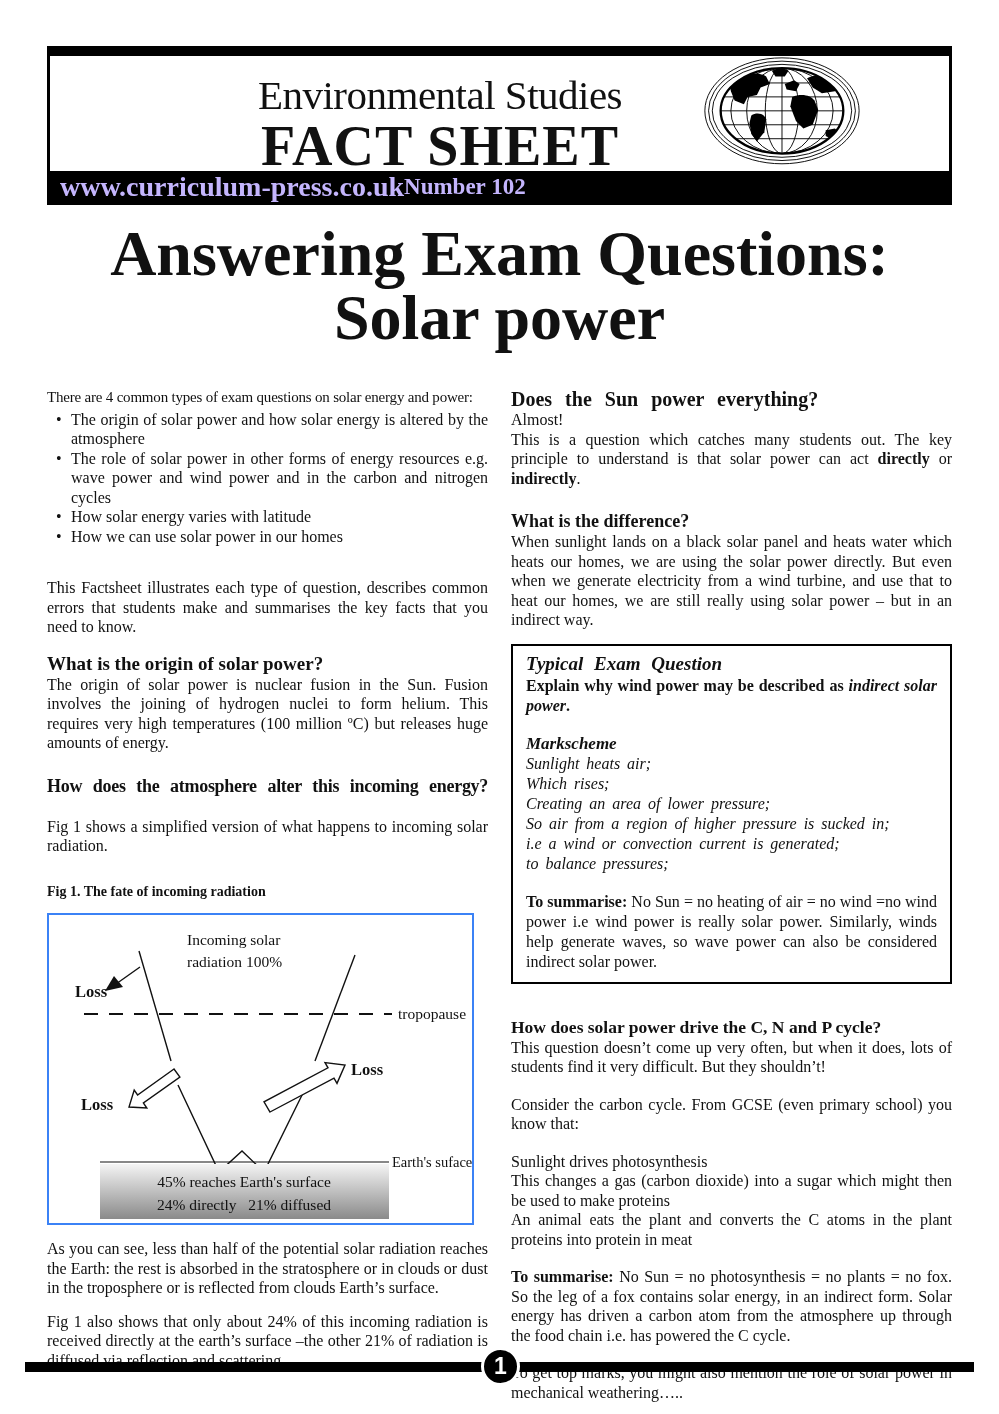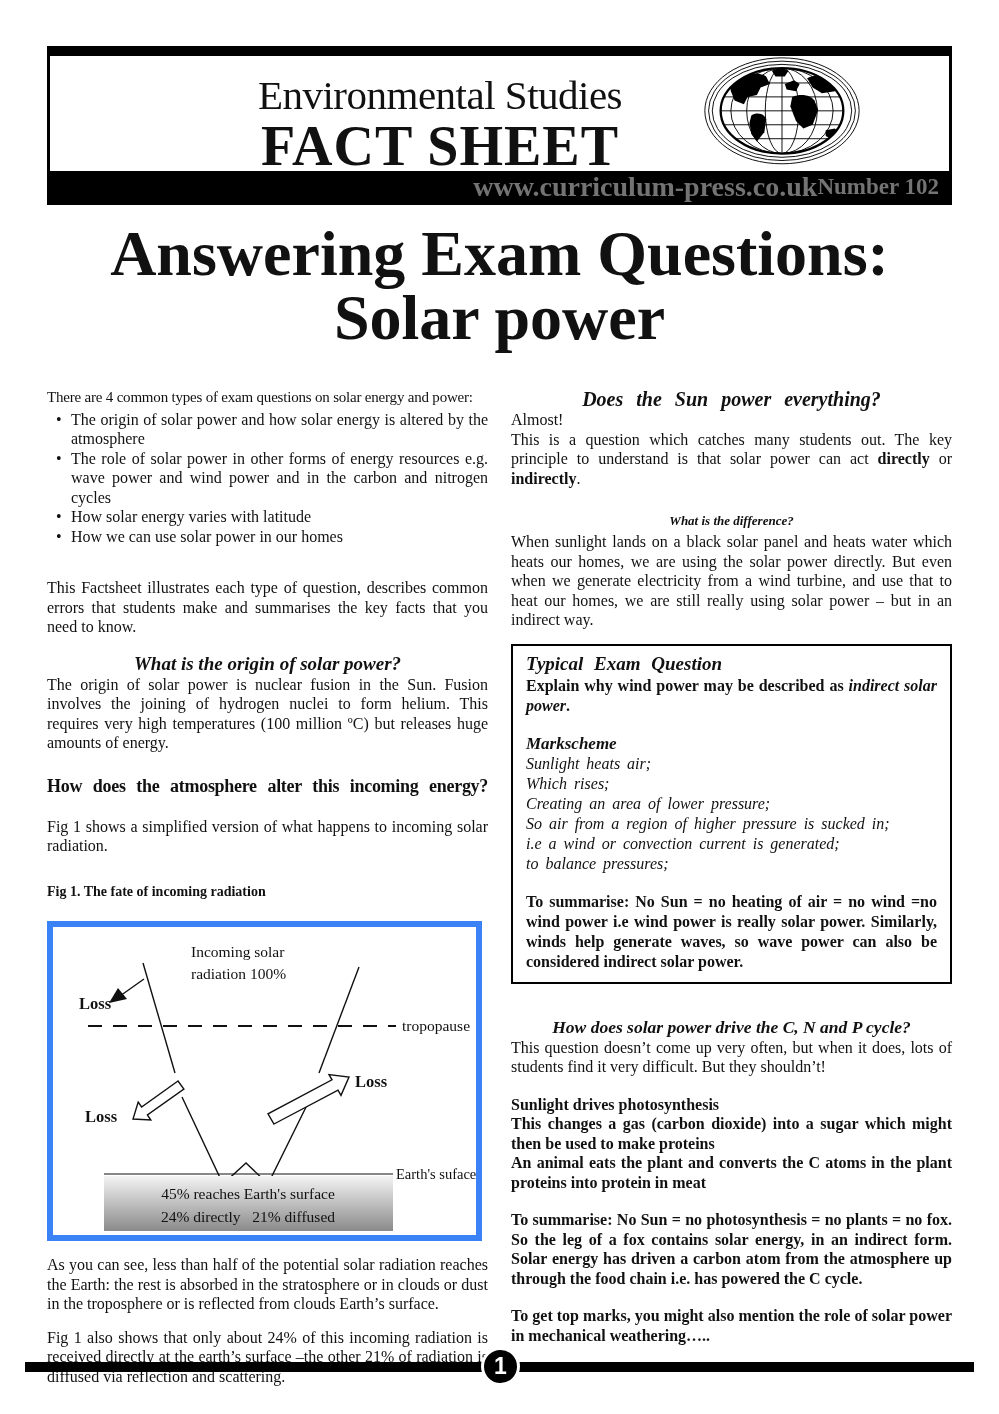--- a/index.html
+++ b/index.html
@@ -8,46 +8,46 @@
     background:#ffffff; overflow:hidden;
     font-family:"Liberation Serif", serif; color:#111111;
   }
   
   .header { position:absolute; left:47px; top:46px; width:899px; height:153px; border:3px solid #000; background:#fff; }
   .topstrip { position:absolute; top:0; left:0; right:0; height:7px; background:#000; }
   .titles { position:absolute; left:40px; top:24px; width:700px; text-align:center; }
   .series-title { font-size:41px; line-height:44px; letter-spacing:-0.5px; }
   .sheet-title  { font-size:56px; line-height:58px; font-weight:bold; letter-spacing:1px; }
   .globe { position:absolute; right:88px; top:7px; width:158px; height:110px; }
-  .webbar { position:absolute; left:0; right:0; bottom:0; height:31px; background:#000; color:#737373;
-            display:flex; align-items:center; justify-content:flex-end; padding:0 10px; font-weight:bold; }
+  .webbar { position:absolute; left:0; right:0; bottom:0; height:31px; background:#000; color:#c4b5fd;
+            display:flex; align-items:center; justify-content:flex-start; padding:0 10px; font-weight:bold; }
   .weburl { font-size:28px; }
   .webnum { font-size:23px; }
   
   .main-title { position:absolute; top:222px; left:0; width:100%; text-align:center;
                 font-size:64px; line-height:64px; font-weight:bold; }
   
   .col { position:absolute; top:388px; width:441px; font-size:16px; line-height:19.5px; text-align:justify; }
   .col-left  { left:47px; }
   .col-right { left:511px; }
   p { margin:0; }
   .cond { font-size:15px; letter-spacing:-0.2px; white-space:nowrap; text-align:left; }
   .bullets { margin:2px 0 0; padding:0; list-style:none; }
   .bullets li { position:relative; padding-left:24px; }
   .bullets li::before { content:"\2022"; position:absolute; left:9px; top:0; }
-  .mt14 { margin-top:14px; } .mt16 { margin-top:32px; } .mt18 { margin-top:18px;font-weight:bold; }
+  .mt14 { margin-top:14px; } .mt16 { margin-top:32px; } .mt18 { margin-top:18px; }
   .mt20 { margin-top:20px; } .mt22 { margin-top:22px; }
   .mt30 { margin-top:22px; } .mt34 { margin-top:16px; }
-  .h-sec { font-weight:bold; font-size:19px; line-height:22px; text-align:center;font-style:italic; }
+  .h-sec { font-weight:bold; font-size:19px; line-height:22px; text-align:left; }
   .h-wide { font-weight:bold; font-size:18px; line-height:22px; letter-spacing:-0.3px;
             text-align:justify; text-align-last:justify; }
   .h-space { word-spacing:8px; font-size:20px; }
   .h-small { font-size:17.5px; }
   .figcap { font-weight:bold; font-size:14px; margin-top:26px; text-align:left; }
-  .figbox { margin-top:20px; width:423px; height:308px; border:6px solid #3b82f6; }
+  .figbox { margin-top:12px; width:423px; height:308px; border:2px solid #3b82f6; }
   .figbox svg { display:block; width:100%; height:100%; }
   .fig-t  { font-size:15.5px; fill:#111; }
   .fig-tb { font-size:16.5px; font-weight:bold; fill:#111; }
   .fig-ts { font-size:14.5px; fill:#111; }
   
   .exambox { margin-top:14px; border:2.5px solid #000; padding:8px 13px 10px; line-height:20px; }
   .ex-title { font-weight:bold; font-style:italic; font-size:19px; word-spacing:6px; text-align:left; }
   .ex-q { font-weight:bold; margin-top:2px; }
   .ex-ms { font-weight:bold; font-style:italic; font-size:17px; margin-top:18px; text-align:left; }
   .ex-line { font-style:italic; word-spacing:3px; text-align:left; }
@@ -167,38 +167,39 @@
 
     <p class="mt14">As you can see, less than half of the potential solar radiation reaches the Earth: the rest is absorbed in the stratosphere or in clouds or dust in the troposphere or is reflected from clouds Earth’s surface.</p>
     <p class="mt14">Fig 1 also shows that only about 24% of this incoming radiation is received directly at the earth’s surface –the other  21% of radiation is diffused via reflection and scattering.</p>
   </div>
 
   <div class="col col-right">
     <div class="h-sec h-space">Does the Sun power everything?</div>
     <p style="text-align:left">Almost!</p>
     <p><span>This is a question which catches many students out. The key principle to understand is that solar power can act </span><b>directly</b><span> or </span><b>indirectly</b><span>.</span></p>
 
-    <div class="h-sec mt22" style="font-size:13px">What is the difference?</div>
+    <div class="h-sec mt22" style="font-size:18px">What is the difference?</div>
     <p>When sunlight lands on a black solar panel and heats water which heats our homes, we are using the solar power directly. But even when we generate electricity from a wind turbine, and use that to heat our homes, we are still really using solar power – but in an indirect way.</p>
 
     <div class="exambox">
       <div class="ex-title">Typical Exam Question</div>
       <p class="ex-q"><span>Explain why wind power may be described as </span><i>indirect solar power</i><span>.</span></p>
       <div class="ex-ms">Markscheme</div>
       <p class="ex-line">Sunlight heats air;</p>
       <p class="ex-line">Which rises;</p>
       <p class="ex-line">Creating an area of lower pressure;</p>
       <p class="ex-line">So air from a region of higher pressure is sucked in;</p>
       <p class="ex-line">i.e a wind or convection current is generated;</p>
       <p class="ex-line">to balance pressures;</p>
       <p class="mt18"><b>To summarise:</b><span> No Sun = no heating of air = no wind =no wind power i.e wind power is really solar power. Similarly, winds help generate waves, so wave power can also be considered indirect solar power.</span></p>
     </div>
 
     <div class="h-sec h-small mt16">How does solar power drive the C, N and P cycle?</div>
     <p>This question doesn’t come up very often, but when it does, lots of students find it very difficult.  But they shouldn’t!</p>
+    <p class="mt18">Consider the carbon cycle. From GCSE (even primary school) you know that:</p>
     <div class="mt18">
       <p>Sunlight drives photosynthesis</p>
       <p>This changes a gas (carbon dioxide) into a sugar which might then be used to make proteins</p>
       <p>An animal eats the plant and converts the C atoms in the plant proteins into protein in meat</p>
     </div>
     <p class="mt18"><b>To summarise:</b><span> No Sun = no photosynthesis = no plants = no fox. So the leg of a fox contains solar energy, in an indirect form. Solar energy has driven a carbon atom from the atmosphere up through the food chain i.e. has powered the C cycle.</span></p>
     <p class="mt18">To get top marks, you might also mention the role of solar power in mechanical weathering…..</p>
   </div>
 
   <div class="footbar"></div>

